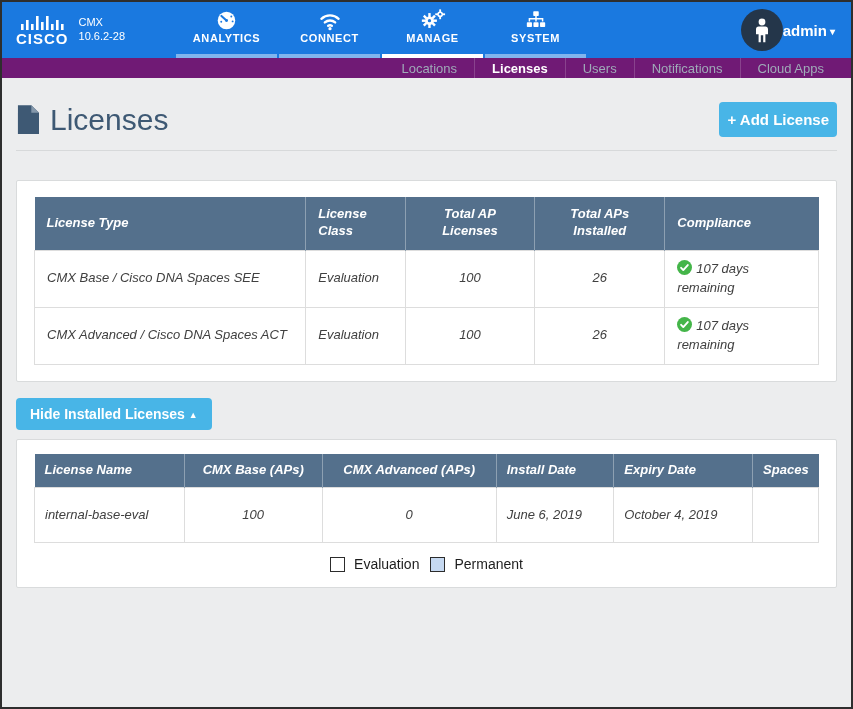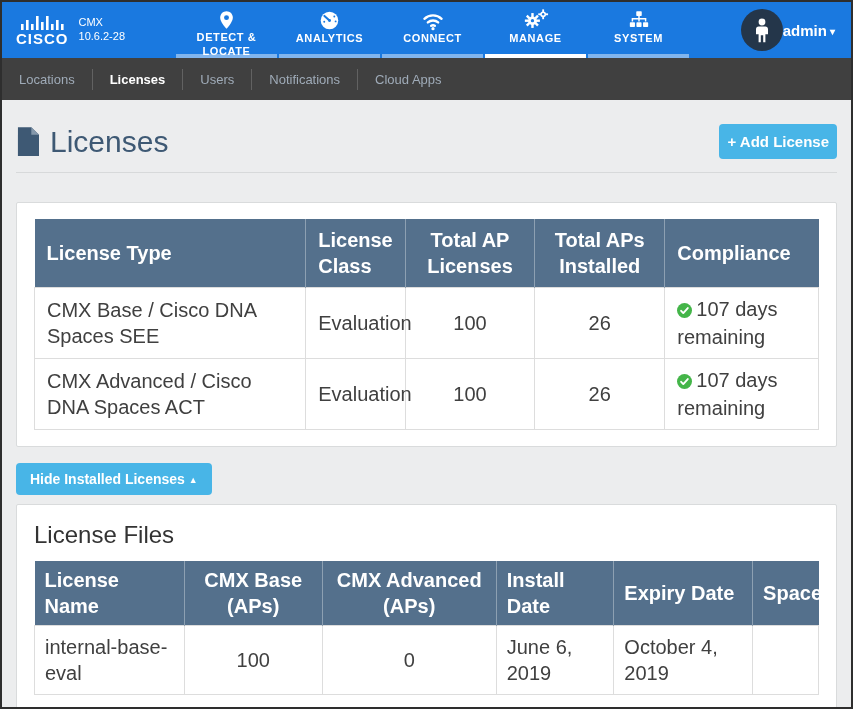--- a/index.html
+++ b/index.html
@@ -38,22 +38,22 @@
   .userbox { margin-left:auto; margin-right:16px; display:flex; align-items:center; }
   .avatar {
     width:42px; height:42px; border-radius:50%; background:#24364a;
     display:flex; align-items:center; justify-content:center; cursor:pointer;
   }
   .username { color:#fff; font-size:15px; font-weight:bold; cursor:pointer; }
   .username .caret { font-size:10px; vertical-align:1px; margin-left:3px; }
 
   
   .subnav {
-    height:42px; background:#404040; display:flex; align-items:center;
-    padding-right:10px; font-size:13px; color:#9fabb8;
+    height:20px; background:#701a75; display:flex; align-items:center;
+    justify-content:flex-end; padding-right:10px; font-size:13px; color:#9fabb8;
   }
   .subnav-item { padding:3px 17px; cursor:pointer; border-left:1px solid rgba(255,255,255,0.18); }
   .subnav-item:first-child { border-left:none; }
   .subnav-item.active { color:#fff; font-weight:bold; }
 
   
   .content { padding:0 14px; }
   .title-row { display:flex; align-items:center; margin-top:24px; }
   .page-title { display:flex; align-items:center; gap:11px; color:#3e5974; font-size:30px; }
   .btn {
@@ -63,21 +63,21 @@
   .btn-add { margin-left:auto; font-size:15px; padding:9px 8px; }
   .btn-toggle { margin-top:16px; font-size:14px; padding:8px 14px; }
   .divider { height:1px; background:#d7d9da; margin-top:13px; }
 
   .card {
     background:#fff; border:1px solid #d9dbdc; border-radius:2px;
     padding:16px 17px; margin-top:29px;
   }
   .card.files { margin-top:9px; padding:14px 17px 15px; }
 
-  table { width:100%; border-collapse:collapse; font-size:20px; color:#404040; table-layout:fixed; }
+  table { width:100%; border-collapse:collapse; font-size:13px; color:#404040; table-layout:fixed;font-style:italic; }
   th {
     background:#54708c; color:#fff; font-weight:bold; text-align:left;
     padding:8px 12px; border-left:1px solid #8da0b2; vertical-align:middle; line-height:1.3;
   }
   th:first-child { border-left:none; }
   th.num, td.num { text-align:center;margin-left:20px; }
   td {
     border:1px solid #ddd; padding:8px 12px; background:#fff;
     vertical-align:middle; line-height:1.3;
   }
@@ -111,29 +111,20 @@
       </svg>
       <div class="brand-name">CISCO</div>
     </div>
     <div class="brand-product">
       <div>CMX</div>
       <div>10.6.2-28</div>
     </div>
   </div>
 
   <div class="mainnav">
-    <div class="nav-item">
-      <span class="nav-icon">
-        <svg width="19" height="22" viewBox="0 0 24 24">
-            <path d="M12 1C7.6 1 4 4.6 4 9c0 5.6 8 14 8 14s8-8.4 8-14c0-4.4-3.6-8-8-8z" fill="#fff"></path>
-            <circle cx="12" cy="9" r="3.1" fill="#1a79e0"></circle>
-          </svg>
-      </span>
-      <span class="nav-label">DETECT &amp; LOCATE</span>
-    </div>
     <div class="nav-item">
       <span class="nav-icon">
         <svg width="21" height="21" viewBox="0 0 24 24">
           <circle cx="12" cy="12" r="10" fill="#fff"></circle>
           <path d="M12 12 L6.2 6.8" stroke="#1a79e0" stroke-width="2.4" stroke-linecap="round"></path>
           <circle cx="12" cy="12" r="1.7" fill="#1a79e0"></circle>
           <circle cx="17.5" cy="7.5" r="1.1" fill="#1a79e0"></circle>
           <circle cx="19" cy="13" r="1.1" fill="#1a79e0"></circle>
           <circle cx="6" cy="13.5" r="1.1" fill="#1a79e0"></circle>
         </svg>
@@ -284,21 +275,20 @@
     </table>
   </div>
 
   <button class="btn btn-toggle">
     <span>Hide Installed Licenses</span>
     <span style="font-size:9px; vertical-align:1px;">▲</span>
   </button>
 
   
   <div class="card files">
-    <h2 style="font-size:24px; font-weight:normal; color:#333; margin:2px 0 12px;">License Files</h2>
     <table class="tbl-files">
       <colgroup>
         <col style="width:19.1%">
           <col style="width:17.6%">
           <col style="width:22.2%">
           <col style="width:15.0%">
           <col style="width:17.7%">
           <col style="width:8.4%">
       </colgroup>
       <thead>

